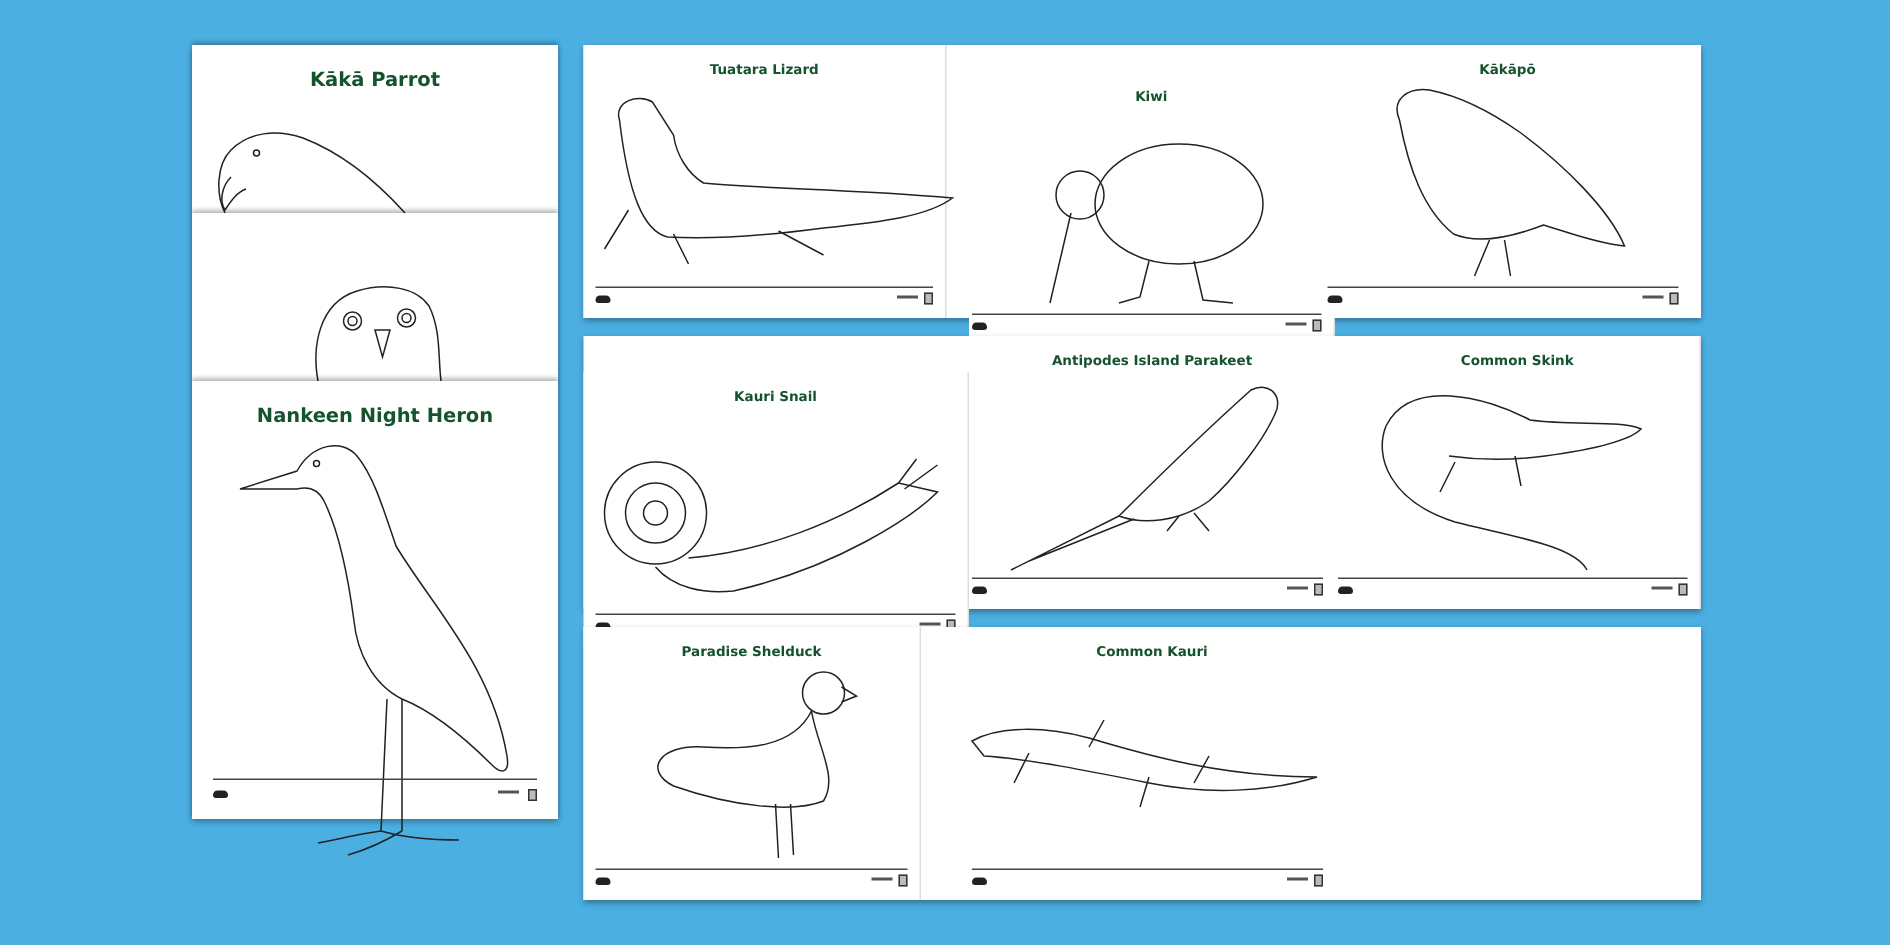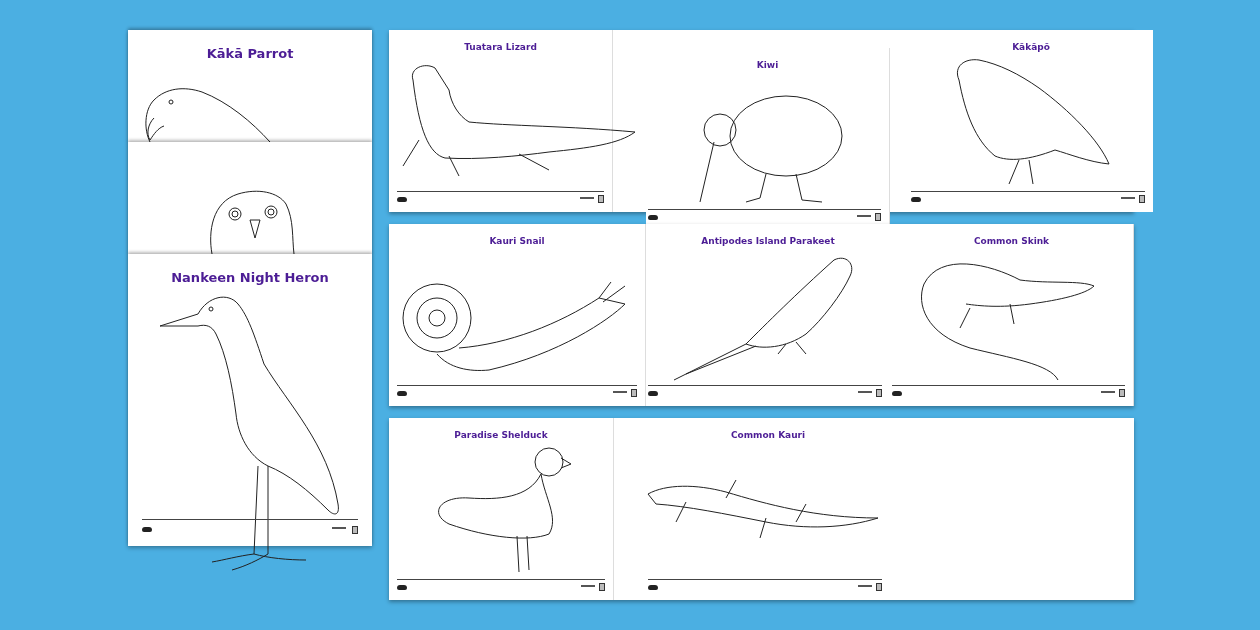--- a/index.html
+++ b/index.html
@@ -1,19 +1,19 @@
 <!DOCTYPE html>
 <html><head>
 <meta charset="utf-8">
 <style>
   html, body { margin:0; padding:0; }
   body { width:1260px; height:630px; background:#4BAFE2; position:relative; overflow:hidden; font-family:"DejaVu Sans", sans-serif; }
   .sheet { position:absolute; background:#fff; box-sizing:border-box; }
   .stack-card { left:128px; width:244px; box-shadow: 0 -2px 3px rgba(0,0,0,0.25), 0 2px 4px rgba(0,0,0,0.3); }
-  .title { position:absolute; left:0; right:0; text-align:center; font-weight:bold; color:#4c1d95; }
+  .title { position:absolute; left:0; right:0; text-align:center; font-weight:bold; color:#14532d; }
   .stack-card .title { font-size:13px; top:16px; }
   .grid-card .title { font-size:9px; top:12px; }
   .footer-line { position:absolute; height:1px; background:#444; }
   .logo-left { position:absolute; width:10px; height:5px; background:#222; border-radius:3px 3px 2px 2px; }
   .logo-right { position:absolute; width:6px; height:8px; border:1px solid #333; box-sizing:border-box; background:#bbb; }
   .url-text { position:absolute; height:2px; width:14px; background:#555; }
   .row-block { position:absolute; left:389px; width:745px; height:182px; box-shadow: 0 2px 4px rgba(0,0,0,0.35); background:#fff; }
   .grid-card { position:absolute; top:0; height:182px; background:#fff; border-right:1px solid #ddd; box-sizing:border-box; }
   .grid-card:last-child { border-right:none; }
   svg { position:absolute; overflow:visible; }
@@ -48,21 +48,21 @@
     <path d="M130,212 L126,300 M140,212 L140,300"></path>
     <path d="M126,300 C110,302 96,306 84,308 M126,300 C140,304 160,306 178,306 M140,300 C130,306 118,312 104,316"></path>
   </svg>
   <div class="footer-line" style="left:14px;right:14px;bottom:26px;"></div>
   <div class="logo-left" style="left:14px;bottom:14px;"></div>
   <div class="url-text" style="right:26px;bottom:17px;"></div>
   <div class="logo-right" style="right:14px;bottom:12px;"></div>
 </div>
 
 <div class="row-block" style="top:30px;">
-  <div class="grid-card" style="left:0;width:224px;">
+  <div class="grid-card" style="left:0;width:242px;">
     <div class="title">Tuatara Lizard</div>
     <svg width="257" height="182" style="left:0;top:0;">
       <path d="M24,50 C20,38 36,32 46,38 L60,60 C62,74 70,86 80,92 C120,96 180,96 246,102 C230,114 200,118 160,122 C130,126 90,130 56,128 C40,124 30,100 24,50 Z"></path>
       <path d="M30,110 L14,136 M60,126 L70,146 M130,124 L160,140"></path>
     </svg>
     <div class="footer-line" style="left:8px;right:8px;bottom:20px;"></div>
     <div class="logo-left" style="left:8px;bottom:10px;"></div>
     <div class="url-text" style="right:18px;bottom:13px;"></div>
     <div class="logo-right" style="right:8px;bottom:9px;"></div>
   </div>
@@ -72,35 +72,35 @@
       <ellipse cx="140" cy="88" rx="56" ry="40"></ellipse>
       <circle cx="74" cy="82" r="16"></circle>
       <path d="M68,94 L54,154"></path>
       <path d="M120,126 L114,150 L100,154 M150,126 L156,152 L176,154"></path>
     </svg>
     <div class="footer-line" style="left:2px;right:8px;bottom:20px;"></div>
     <div class="logo-left" style="left:2px;bottom:10px;"></div>
     <div class="url-text" style="right:18px;bottom:13px;"></div>
     <div class="logo-right" style="right:8px;bottom:9px;"></div>
   </div>
-  <div class="grid-card" style="left:520px;width:244px;">
+  <div class="grid-card" style="left:494px;width:244px;">
     <div class="title">Kākāpō</div>
     <svg width="244" height="182" style="left:0;top:0;">
       <path d="M50,50 C44,36 56,28 70,30 C90,34 110,44 130,58 C160,80 190,110 200,134 C180,132 160,124 146,120 C120,130 100,132 86,126 C66,110 56,82 50,50 Z"></path>
       <path d="M110,130 L100,154 M120,130 L124,154"></path>
     </svg>
     <div class="footer-line" style="left:2px;right:8px;bottom:20px;"></div>
     <div class="logo-left" style="left:2px;bottom:10px;"></div>
     <div class="url-text" style="right:18px;bottom:13px;"></div>
     <div class="logo-right" style="right:8px;bottom:9px;"></div>
   </div>
 </div>
 
 <div class="row-block" style="top:224px;">
-  <div class="grid-card" style="left:0;width:257px;">
+  <div class="grid-card" style="left:0;width:257px;margin-top:24px;">
     <div class="title">Kauri Snail</div>
     <svg width="257" height="182" style="left:0;top:0;">
       <circle cx="48" cy="94" r="34"></circle>
         <circle cx="48" cy="94" r="20"></circle>
         <circle cx="48" cy="94" r="8"></circle>
       <path d="M70,124 C120,120 170,100 210,74 L236,80 C220,96 170,130 100,146 C80,148 60,144 48,130"></path>
       <path d="M210,74 L222,58 M214,78 L236,62"></path>
     </svg>
     <div class="footer-line" style="left:8px;right:8px;bottom:20px;"></div>
     <div class="logo-left" style="left:8px;bottom:10px;"></div>

